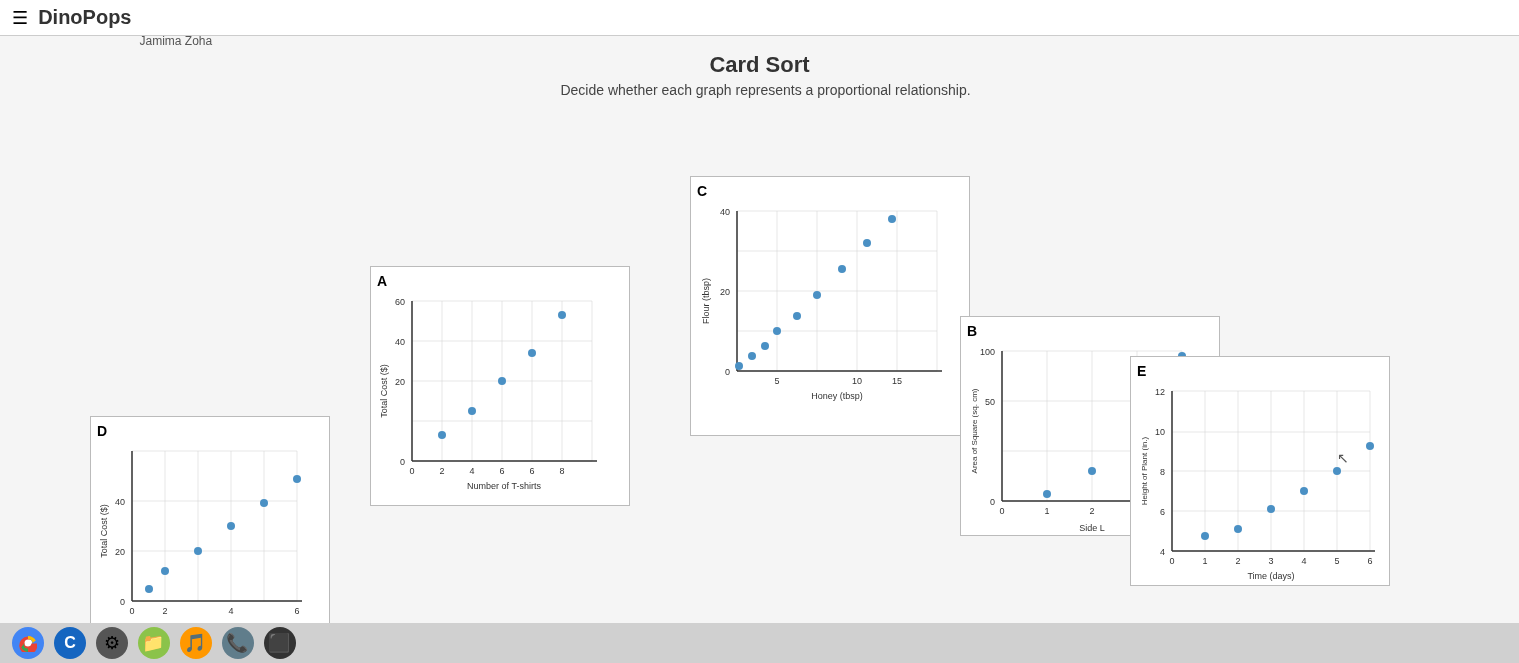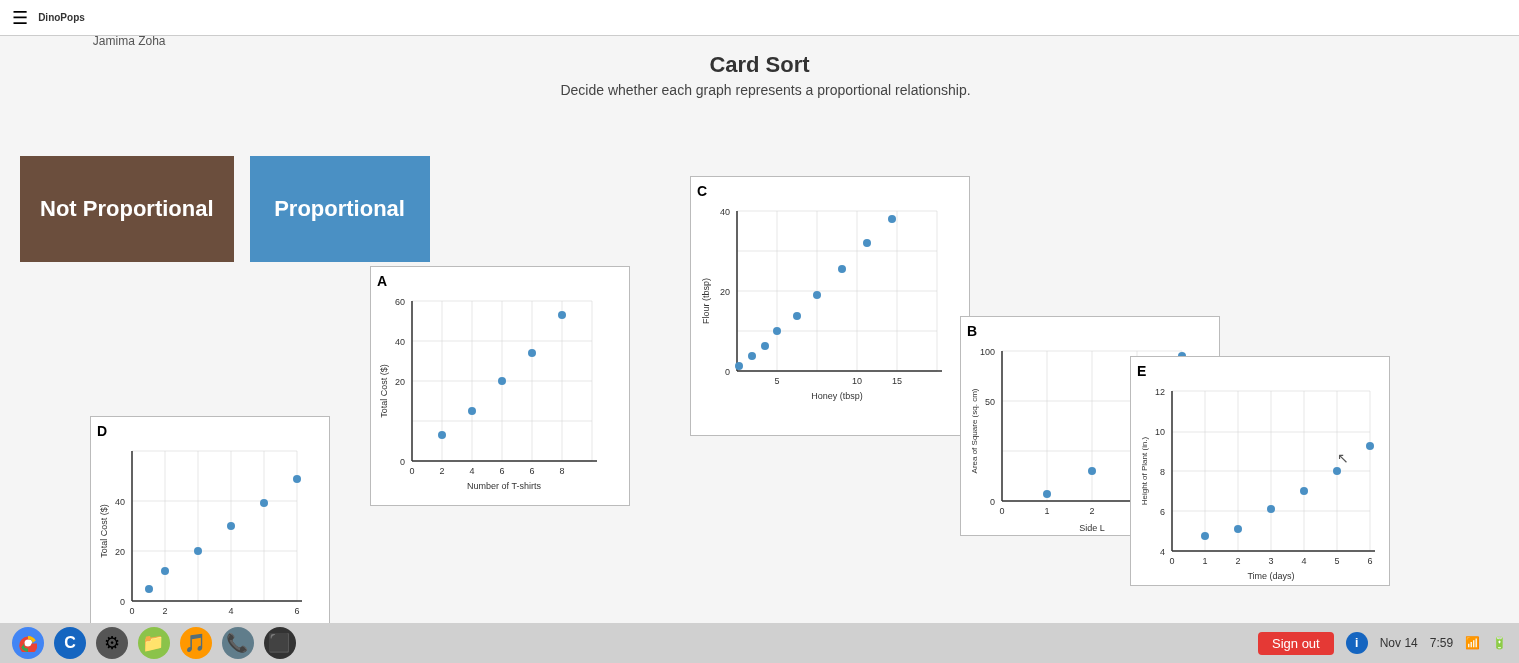--- a/index.html
+++ b/index.html
@@ -23,21 +23,21 @@
       padding: 0 12px;
       border-bottom: 1px solid #ccc;
       z-index: 10;
     }
     .hamburger {
       font-size: 18px;
       margin-right: 10px;
       cursor: pointer;
     }
     .app-name {
-      font-size: 10px;
+      font-size: 20px;
       font-weight: bold;
       color: #333;
     }
     .user-name {
       font-size: 12px;
       color: #555;
       margin-left: 8px;
       margin-top: 46px;
     }
 
@@ -219,24 +219,20 @@
 <div class="top-bar">
   <span class="hamburger">☰</span>
   <span class="app-name">DinoPops</span>
   <span class="user-name">Jamima Zoha</span>
 </div>
 
 <div class="main">
   <div class="page-title">Card Sort</div>
   <div class="page-subtitle">Decide whether each graph represents a proportional relationship.</div>
 
-  <div class="categories">
-    <div class="category-not-proportional">Not Proportional</div>
-    <div class="category-proportional">Proportional</div>
-  </div>
 
   <div class="graph-card graph-a">
     <div class="graph-label">A</div>
     <svg width="240" height="210">
 
       <g stroke="#ccc" stroke-width="0.5">
 
         <line x1="35" y1="10" x2="35" y2="170"></line>
         <line x1="65" y1="10" x2="65" y2="170"></line>
         <line x1="95" y1="10" x2="95" y2="170"></line>
@@ -466,21 +462,13 @@
     </div>
     <div class="taskbar-app-icon" style="background:#1565C0;">
       <span style="color:#fff;font-weight:bold;font-size:16px;">C</span>
     </div>
     <div class="taskbar-app-icon" style="background:#555">⚙</div>
     <div class="taskbar-app-icon" style="background:#8BC34A">📁</div>
     <div class="taskbar-app-icon" style="background:#FF9800">🎵</div>
     <div class="taskbar-app-icon" style="background:#607D8B">📞</div>
     <div class="taskbar-app-icon" style="background:#333">⬛</div>
   </div>
-  <div class="taskbar-right">
-    <button class="sign-out-btn">Sign out</button>
-    <div class="info-circle">i</div>
-    <span>Nov 14</span>
-    <span>7:59</span>
-    <span>📶</span>
-    <span>🔋</span>
-  </div>
 </div>
 
 </body></html>

